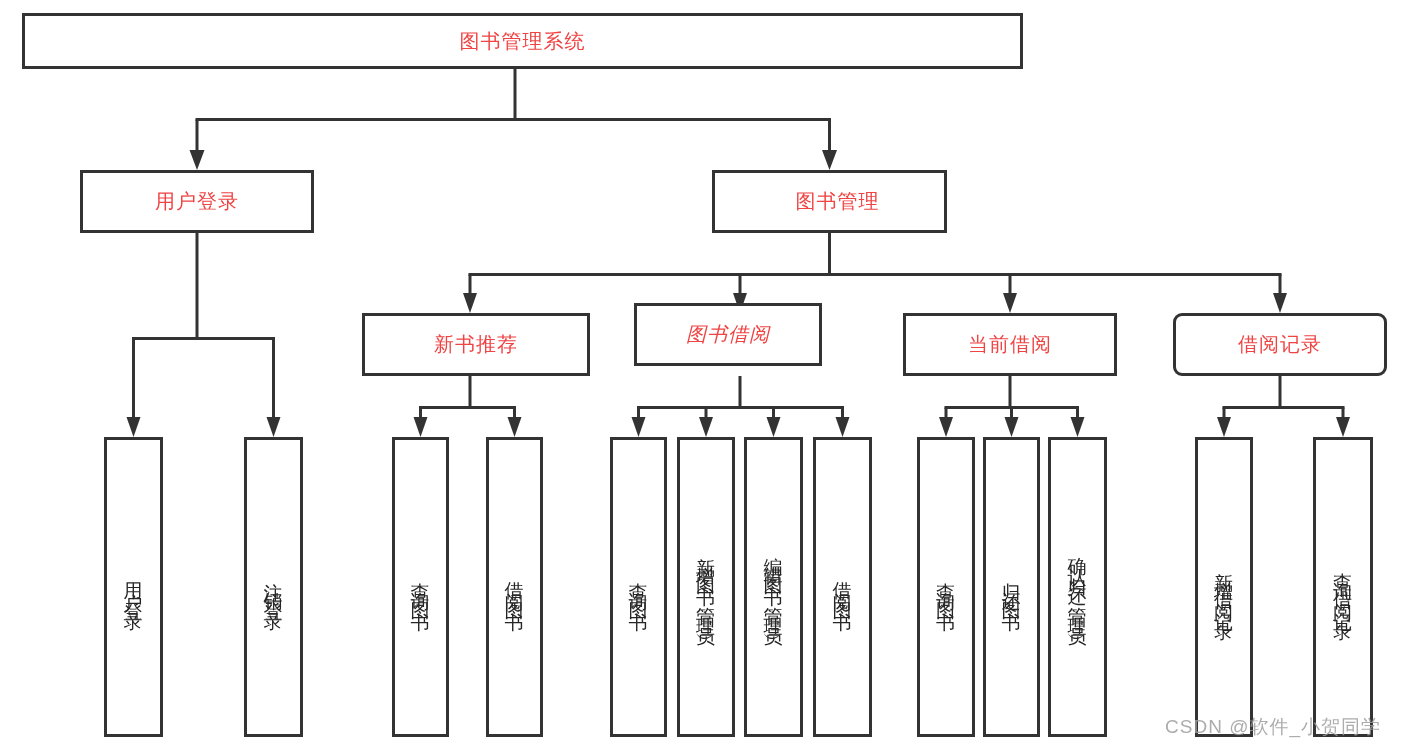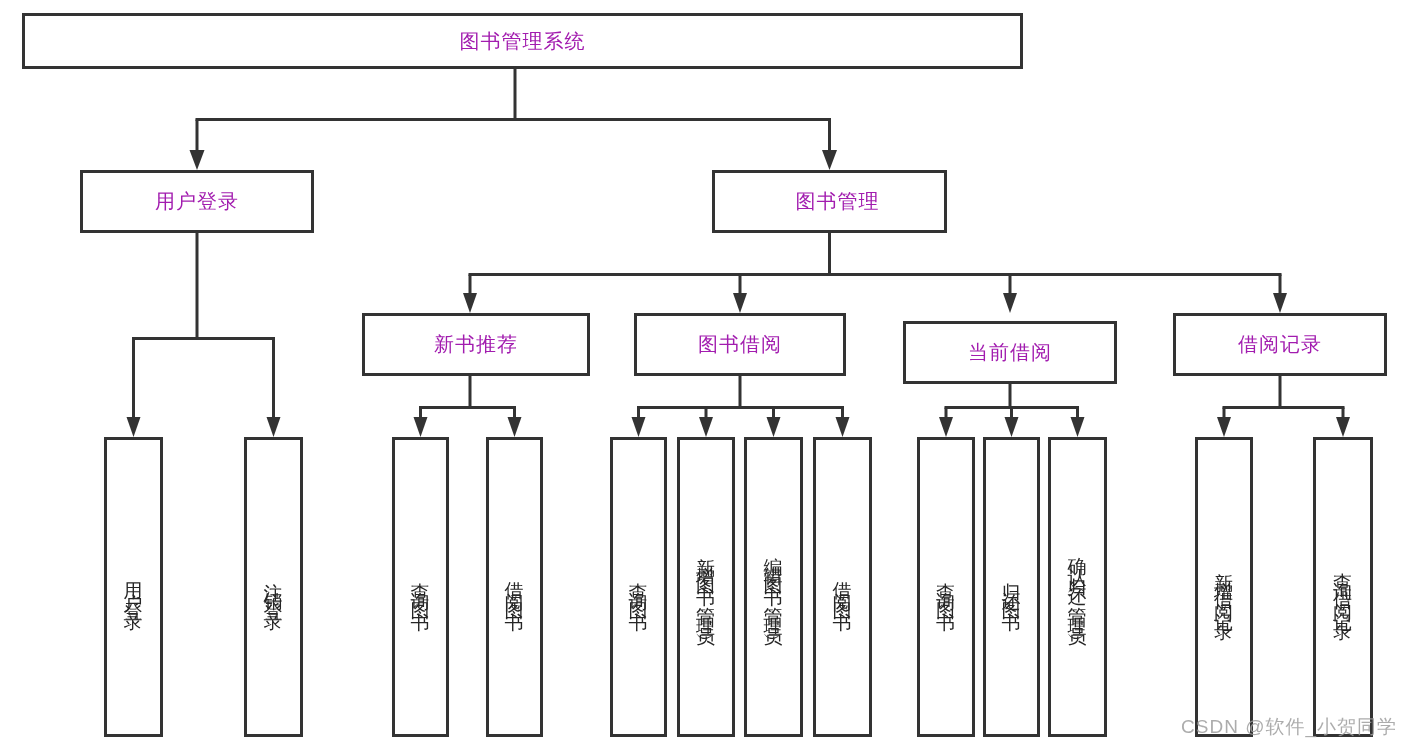--- a/index.html
+++ b/index.html
@@ -17,32 +17,32 @@
     width: 1405px; height: 747px;
   }
   .node {
     position: absolute;
     box-sizing: border-box;
     border: 3px solid #333333;
     background: #ffffff;
     display: flex;
     align-items: center;
     justify-content: center;
-    color: #a21caf;
+    color: #ef4444;
     font-size: 20px;
     letter-spacing: 1px;
     white-space: nowrap;
   }
   .node.root  { left: 22px;  top: 13px;  width: 1001px; height: 56px; }
   .node.l2a   { left: 80px;  top: 170px; width: 234px;  height: 63px; }
   .node.l2b   { left: 712px; top: 170px; width: 235px;  height: 63px; padding-left: 16px; }
   .node.l3a   { left: 362px; top: 313px; width: 228px;  height: 63px; }
-  .node.l3b   { left: 634px; top: 313px; width: 212px;  height: 63px; }
-  .node.l3c   { left: 903px; top: 313px; width: 214px;  height: 63px; margin-top: 8px; }
-  .node.l3d   { left: 1173px;top: 313px; width: 214px;  height: 63px; }
+  .node.l3b   { left: 634px; top: 303px; width: 188px;  height: 63px; font-style: italic; }
+  .node.l3c   { left: 903px; top: 313px; width: 214px;  height: 63px; }
+  .node.l3d   { left: 1173px;top: 313px; width: 214px;  height: 63px; border-radius: 9px; }
   .leaf {
     position: absolute;
     top: 437px;
     height: 300px;
     box-sizing: border-box;
     border: 3px solid #333333;
     background: #ffffff;
     display: flex;
     align-items: center;
     justify-content: center;
@@ -62,21 +62,21 @@
   .bw2 { left: 677px;  width: 58px; }
   .bw3 { left: 744px;  width: 59px; }
   .bw4 { left: 813px;  width: 59px; }
   .cu1 { left: 917px;  width: 58px; }
   .cu2 { left: 983px;  width: 57px; }
   .cu3 { left: 1048px; width: 59px; }
   .rc1 { left: 1195px; width: 58px; }
   .rc2 { left: 1313px; width: 60px; }
   .watermark {
     position: absolute;
-    right: 8px;
+    right: 24px;
     top: 714px;
     font-size: 19px;
     color: rgba(158, 158, 158, 0.85);
     letter-spacing: 1px;
     z-index: 10;
     white-space: nowrap;
   }
 </style>
 </head>
 <body>

